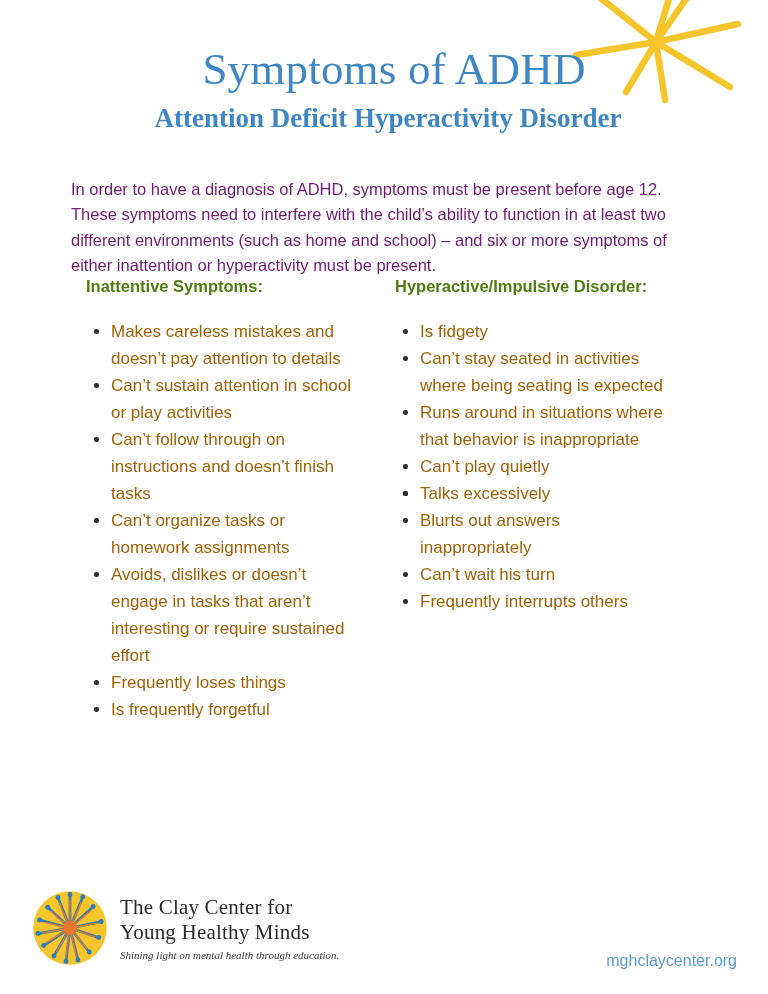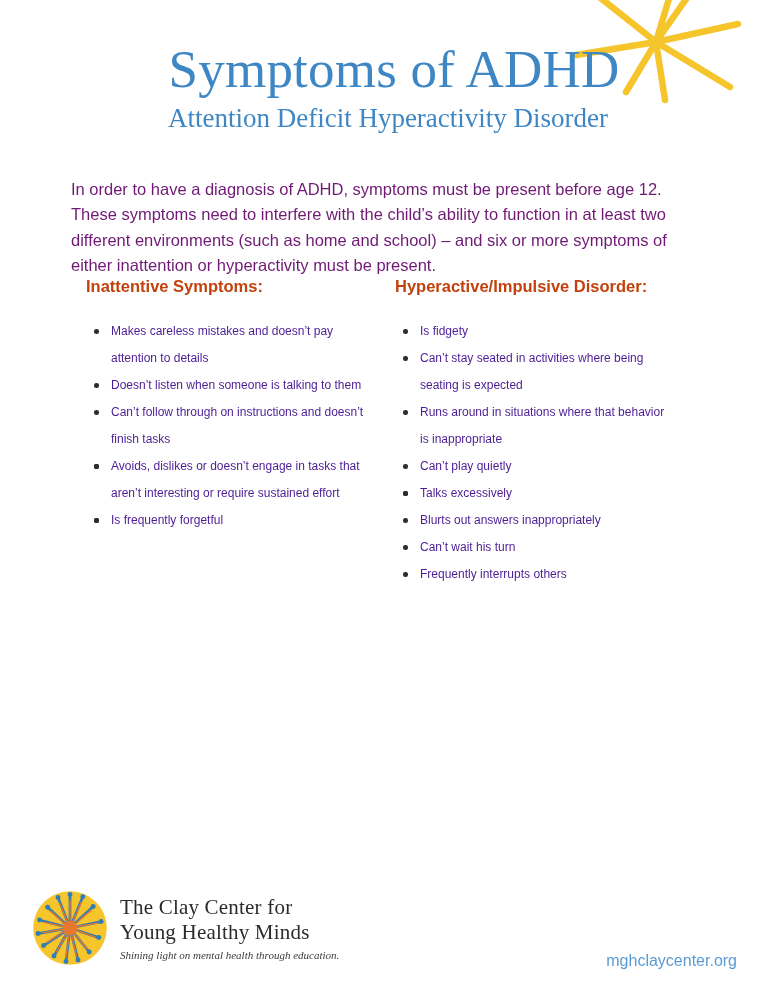--- a/index.html
+++ b/index.html
@@ -29,34 +29,34 @@
   
   .title-block {
     position: absolute;
     top: 46px;
     left: 0;
     width: 768px;
     text-align: center;
   }
   .main-title {
     font-family: "Liberation Serif", "DejaVu Serif", serif;
-    font-size: 53px;
+    font-size: 45px;
     line-height: 46px;
     color: #3E87C4;
     font-weight: normal;
     letter-spacing: 0.2px;
     margin: 0;
     padding-left: 20px;
   }
   .sub-title {
     font-family: "Liberation Serif", "DejaVu Serif", serif;
     font-size: 27px;
     line-height: 32px;
     color: #3E87C4;
-    font-weight: normal;
+    font-weight: bold;
     margin: 10px 0 0 8px;
   }
 
   
   .intro {
     position: absolute;
     top: 160px;
     left: 71px;
     width: 632px;
     font-size: 16.5px;
@@ -76,36 +76,36 @@
   .col {
     position: absolute;
     top: 0;
   }
   .col-left  { left: 86px;  width: 280px; }
   .col-right { left: 395px; width: 280px; }
 
   .col-head {
     font-size: 16.5px;
     font-weight: bold;
-    color: #c2410c;
+    color: #4d7c0f;
     line-height: 20px;
     margin: 0 0 22px 0;
     white-space: nowrap;
   }
   ul.symptom-list {
     list-style: none;
     margin: 0;
     padding: 0;
   }
   ul.symptom-list li {
     position: relative;
     padding-left: 25px;
-    font-size: 12px;
+    font-size: 17px;
     line-height: 27px;
-    color: #4c1d95;
+    color: #a16207;
     margin-bottom: 0px;
   }
   ul.symptom-list li .bullet {
     position: absolute;
     left: 8px;
     top: 11px;
     width: 4.5px;
     height: 4.5px;
     border-radius: 50%;
     background: #2c2c2c;
@@ -171,25 +171,25 @@
 </div>
 
 <p class="intro">In order to have a diagnosis of ADHD, symptoms must be present before age 12. These symptoms need to interfere with the child’s ability to function in at least two different environments (such as home and school) – and six or more symptoms of either inattention or hyperactivity must be present.</p>
 
 <div class="columns">
 
   <div class="col col-left">
     <div class="col-head">Inattentive Symptoms:</div>
     <ul class="symptom-list">
       <li><span class="bullet"></span><span>Makes careless mistakes and doesn’t pay attention to details</span></li>
-      <li><span class="bullet"></span><span>Doesn’t listen when someone is talking to them</span></li>
+      <li><span class="bullet"></span><span>Can’t sustain attention in school or play activities</span></li>
       <li><span class="bullet"></span><span>Can’t follow through on instructions and doesn’t finish tasks</span></li>
-      <li><span class="bullet"></span></li>
+      <li><span class="bullet"></span><span>Can’t organize tasks or homework assignments</span></li>
       <li><span class="bullet"></span><span>Avoids, dislikes or doesn’t engage in tasks that aren’t interesting or require sustained effort</span></li>
-      <li><span class="bullet"></span></li>
+      <li><span class="bullet"></span><span>Frequently loses things</span></li>
       <li><span class="bullet"></span><span>Is frequently forgetful</span></li>
     </ul>
   </div>
 
   <div class="col col-right">
     <div class="col-head">Hyperactive/Impulsive Disorder:</div>
     <ul class="symptom-list">
       <li><span class="bullet"></span><span>Is fidgety</span></li>
       <li><span class="bullet"></span><span>Can’t stay seated in activities where being seating is expected</span></li>
       <li><span class="bullet"></span><span>Runs around in situations where that behavior is inappropriate</span></li>

